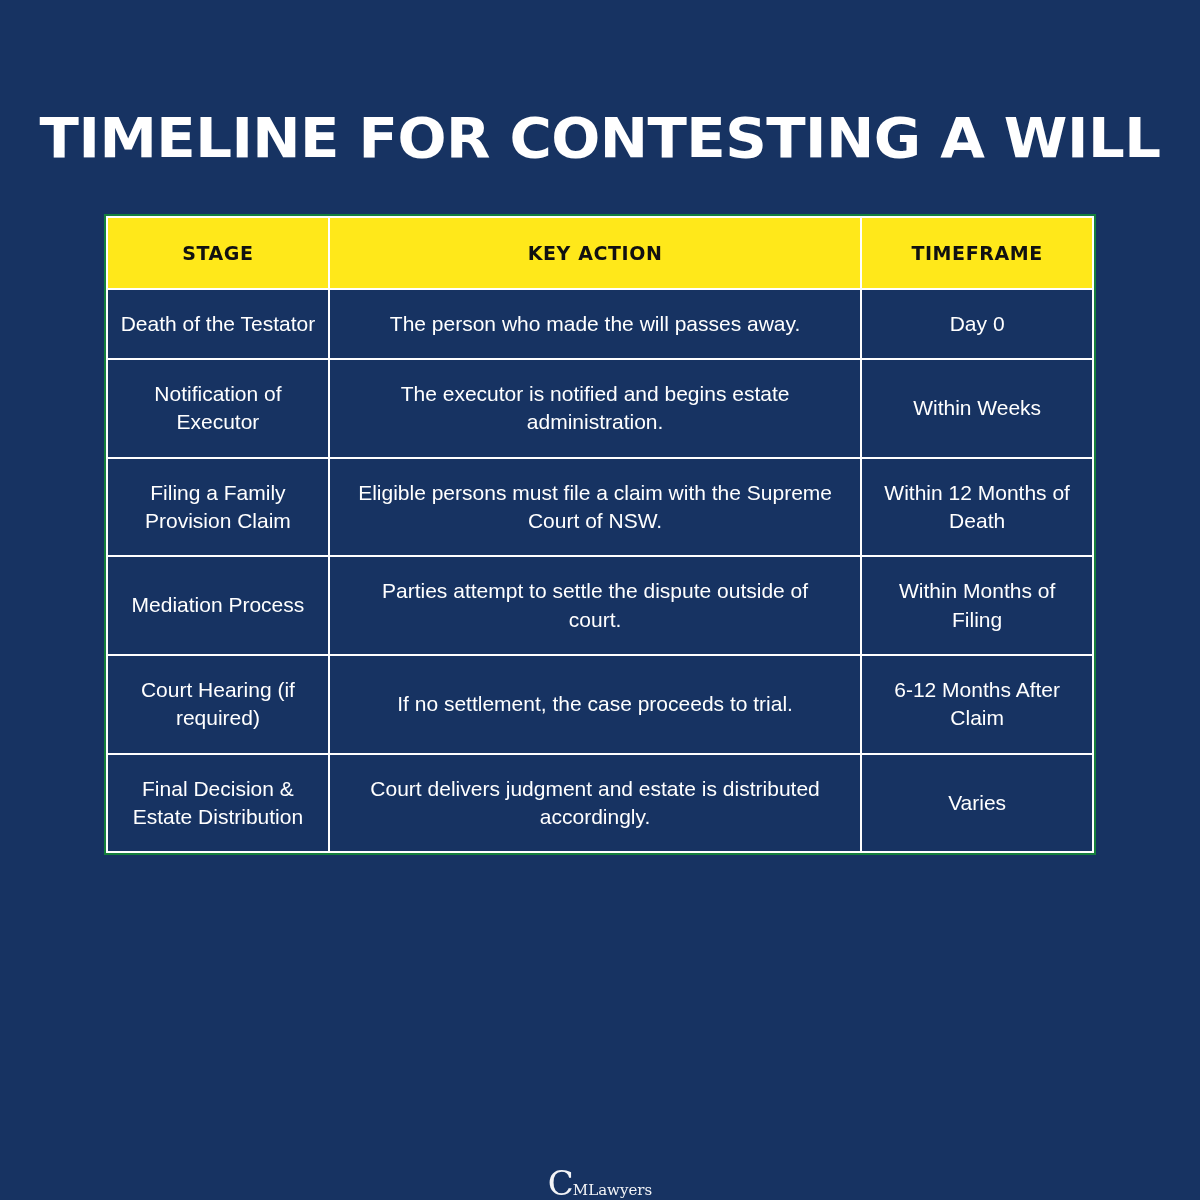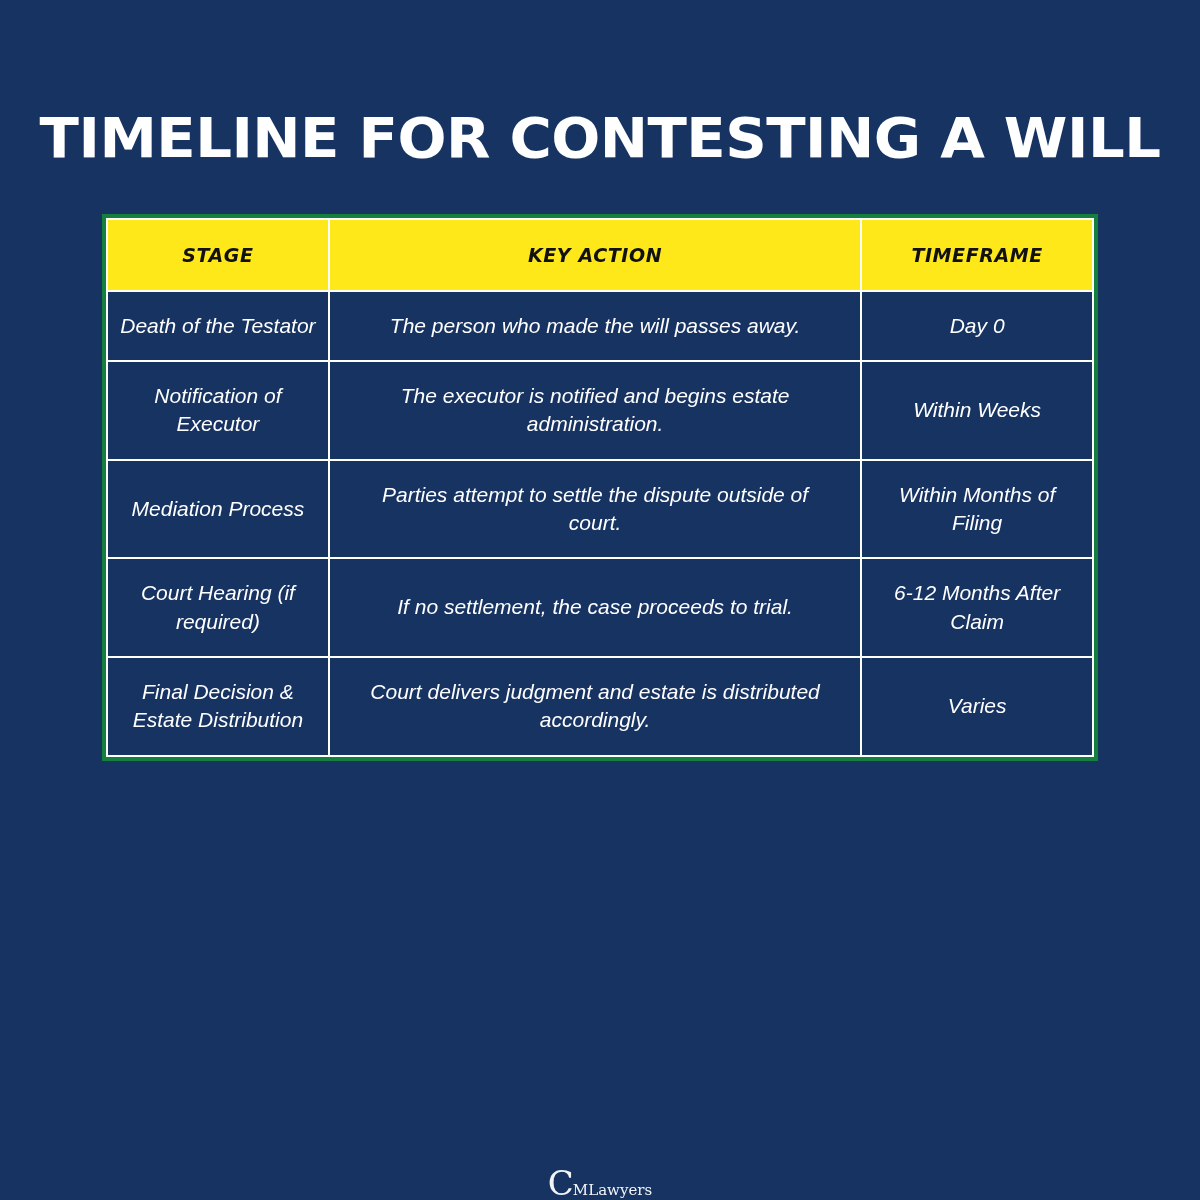--- a/index.html
+++ b/index.html
@@ -29,23 +29,22 @@
     letter-spacing: -0.5px;
     line-height: 1;
     padding-top: 72px;
     text-transform: uppercase;
     transform: scaleX(1.03);
   }
   .table-wrap {
     margin: 0 auto;
     margin-top: 48px;
     width: 988px;
-    border: 4px solid #15803d;
+    border: 2px solid #15803d;
     border-collapse: collapse;
-    font-style: italic;
   }
   table {
     width: 100%;
     border-collapse: collapse;
     table-layout: fixed;
   }
   thead th {
     background: #ffe81a;
     color: #111111;
     font-family: "DejaVu Sans", sans-serif;
@@ -131,20 +130,25 @@
           <td class="stage">Death of the Testator</td>
           <td class="action">The person who made the will passes away.</td>
           <td class="time">Day 0</td>
         </tr>
         <tr>
           <td class="stage">Notification of Executor</td>
           <td class="action">The executor is notified and begins estate administration.</td>
           <td class="time">Within Weeks</td>
         </tr>
         <tr>
+          <td class="stage">Filing a Family Provision Claim</td>
+          <td class="action">Eligible persons must file a claim with the Supreme Court of NSW.</td>
+          <td class="time">Within 12 Months of Death</td>
+        </tr>
+        <tr>
           <td class="stage">Mediation Process</td>
           <td class="action">Parties attempt to settle the dispute outside of court.</td>
           <td class="time">Within Months of Filing</td>
         </tr>
         <tr>
           <td class="stage">Court Hearing (if required)</td>
           <td class="action">If no settlement, the case proceeds to trial.</td>
           <td class="time">6-12 Months After Claim</td>
         </tr>
         <tr>

